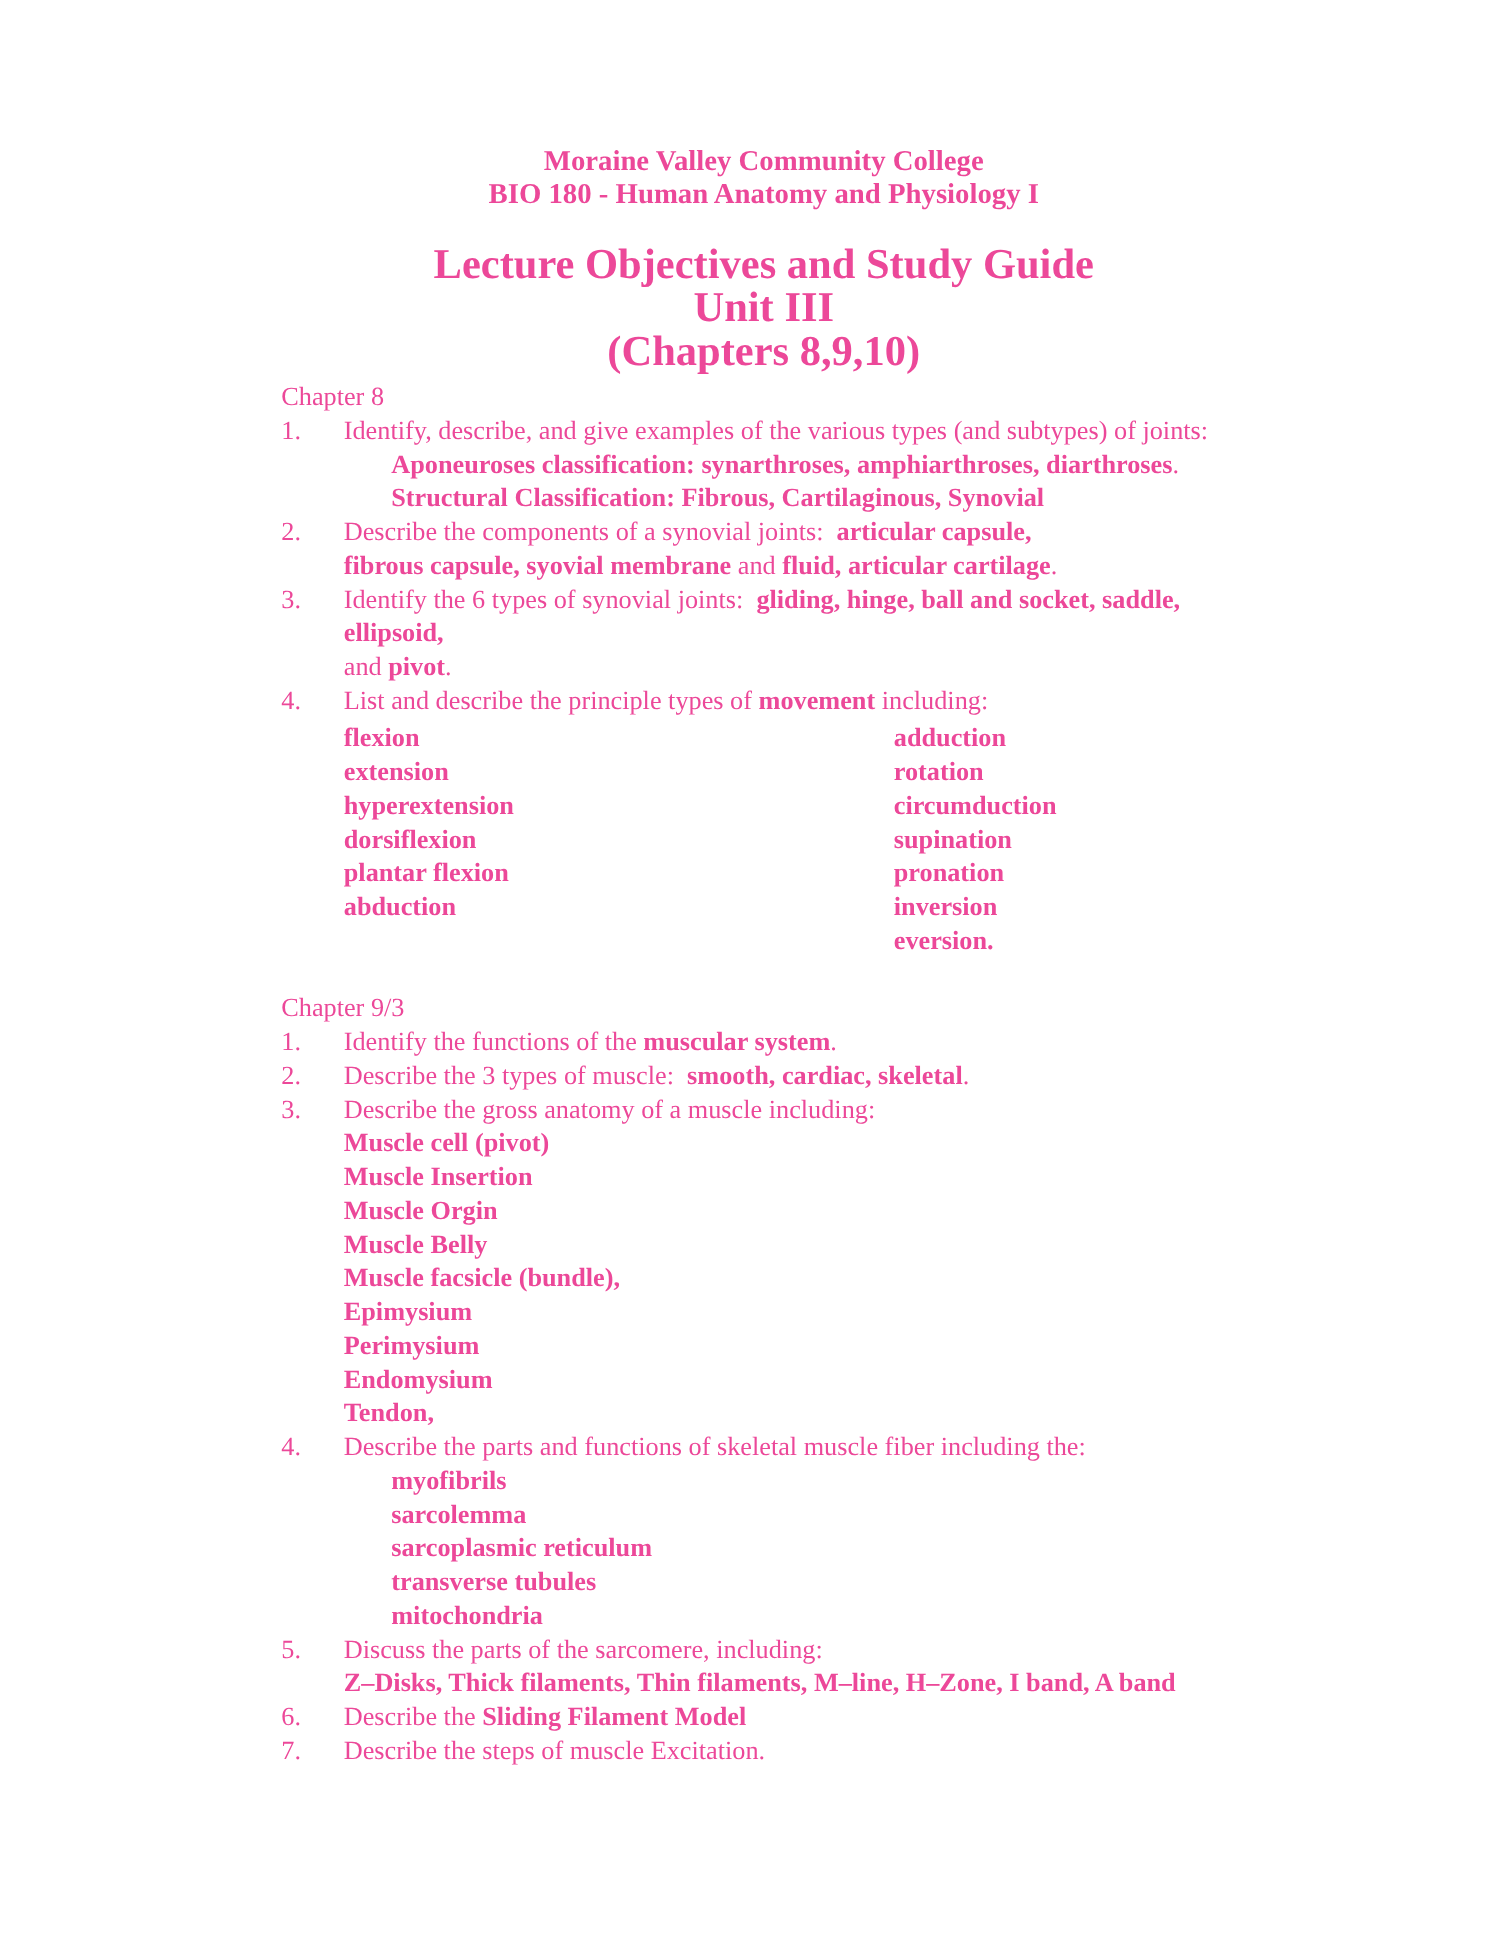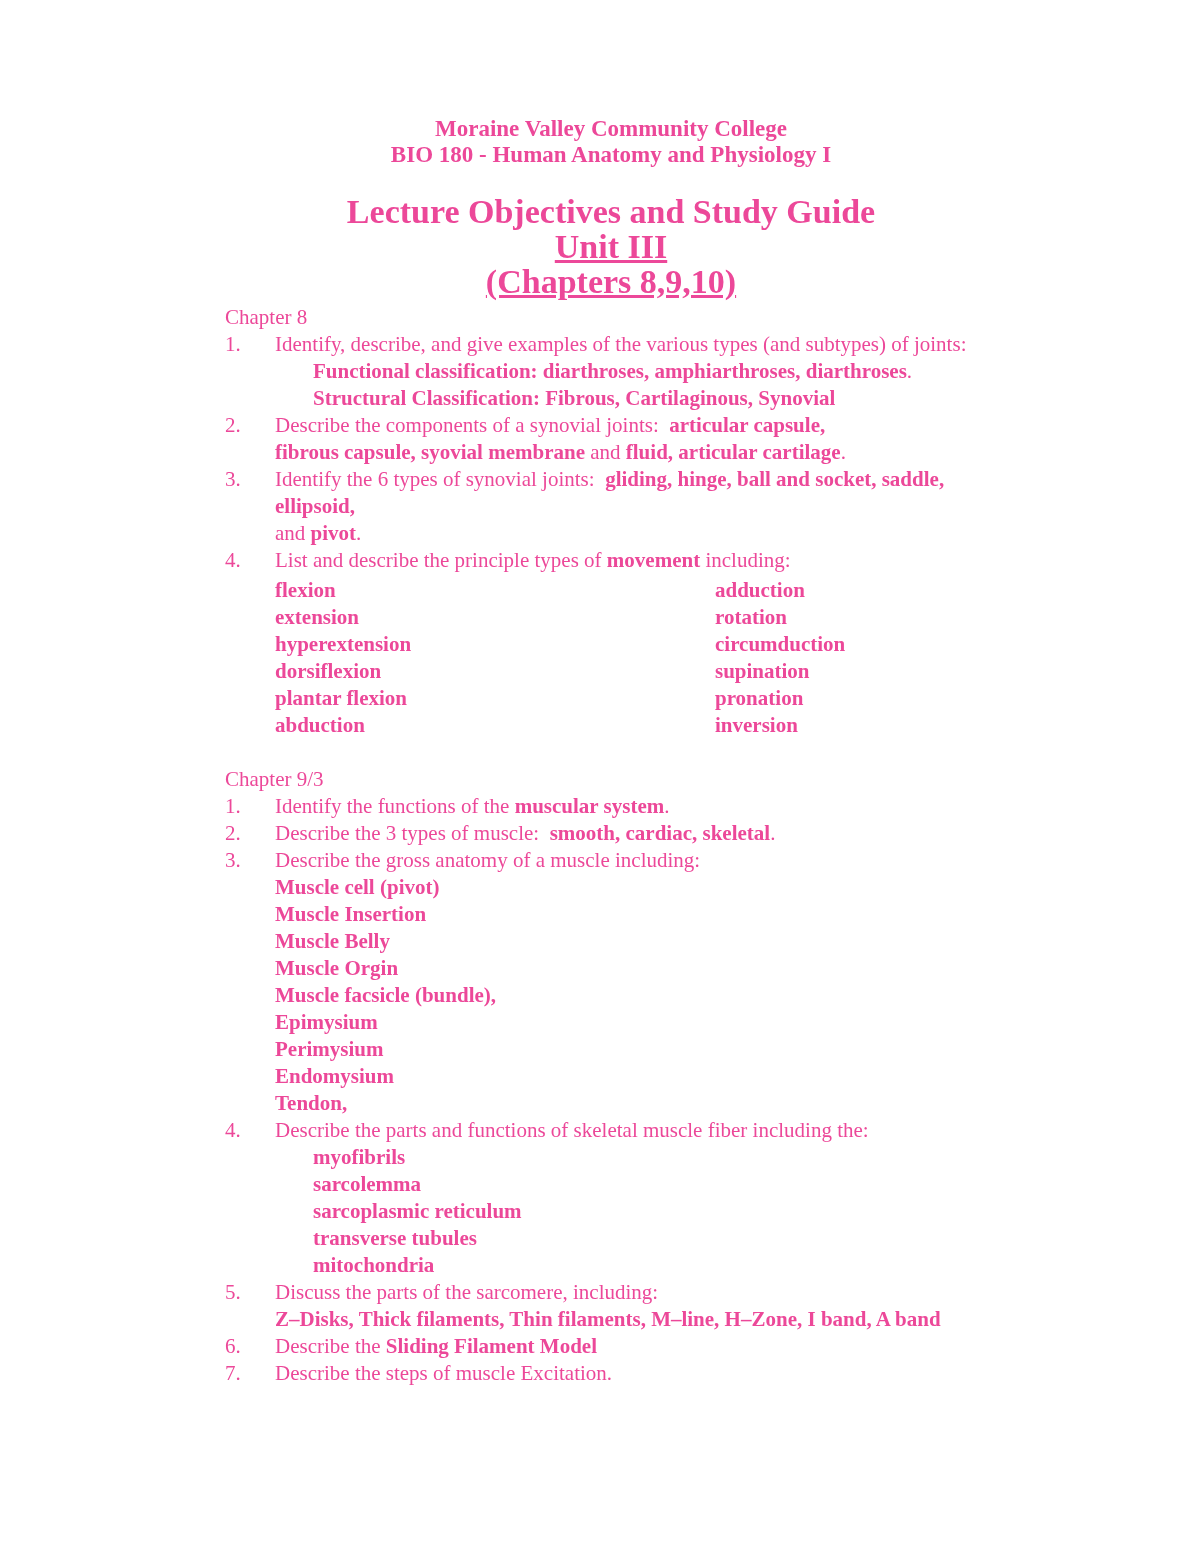--- a/index.html
+++ b/index.html
@@ -21,21 +21,21 @@
     font-size: 23px;
     line-height: 26px;
   }
   .doc-title {
     text-align: center;
     font-weight: bold;
     font-size: 34px;
     line-height: 35px;
     margin-top: 26px;
   }
-  .underline { text-decoration: underline; }
+  .underline { }
   .ch-heading { margin-top: 5px; }
   .ch2-heading { margin-top: 27px; }
   .li { display: flex; align-items: flex-start; }
   .num { flex: 0 0 50px; }
   .content { flex: 1 1 auto; }
   .b { font-weight: bold; }
   .indent { padding-left: 38px; }
   .cols { display: flex; margin-top: 3px; }
   .col-left { width: 440px; }
   .col-right { flex: 1 1 auto; }
@@ -59,21 +59,21 @@
   <div>
     <div class="ch-heading">Chapter 8</div>
 
     <div class="li">
       <span class="num">1.</span>
       <div class="content">
         <div>
           <span>Identify, describe, and give examples of the various types (and subtypes) of joints:</span>
         </div>
         <div class="indent">
-          <span class="b">Functional classification: diarthroses, amphiarthroses, diarthroses</span><span>.</span>
+          <span class="b">Aponeuroses classification: synarthroses, amphiarthroses, diarthroses</span><span>.</span>
         </div>
         <div class="indent">
           <span class="b">Structural Classification: Fibrous, Cartilaginous, Synovial</span>
         </div>
       </div>
     </div>
 
     <div class="li">
       <span class="num">2.</span>
       <div class="content">
@@ -113,20 +113,21 @@
             <div>plantar flexion</div>
             <div>abduction</div>
           </div>
           <div class="col-right b">
             <div>adduction</div>
             <div>rotation</div>
             <div>circumduction</div>
             <div>supination</div>
             <div>pronation</div>
             <div>inversion</div>
+            <div>eversion.</div>
           </div>
         </div>
       </div>
     </div>
   </div>
 
   <div>
     <div class="ch2-heading">Chapter 9/3</div>
 
     <div class="li">
@@ -148,22 +149,22 @@
     </div>
 
     <div class="li">
       <span class="num">3.</span>
       <div class="content">
         <div>
           <span>Describe the gross anatomy of a muscle including:</span>
         </div>
         <div class="b">Muscle cell (pivot)</div>
         <div class="b">Muscle Insertion</div>
+        <div class="b">Muscle Orgin</div>
         <div class="b">Muscle Belly</div>
-        <div class="b">Muscle Orgin</div>
         <div class="b">Muscle facsicle (bundle),</div>
         <div class="b">Epimysium</div>
         <div class="b">Perimysium</div>
         <div class="b">Endomysium</div>
         <div class="b">Tendon,</div>
       </div>
     </div>
 
     <div class="li">
       <span class="num">4.</span>

